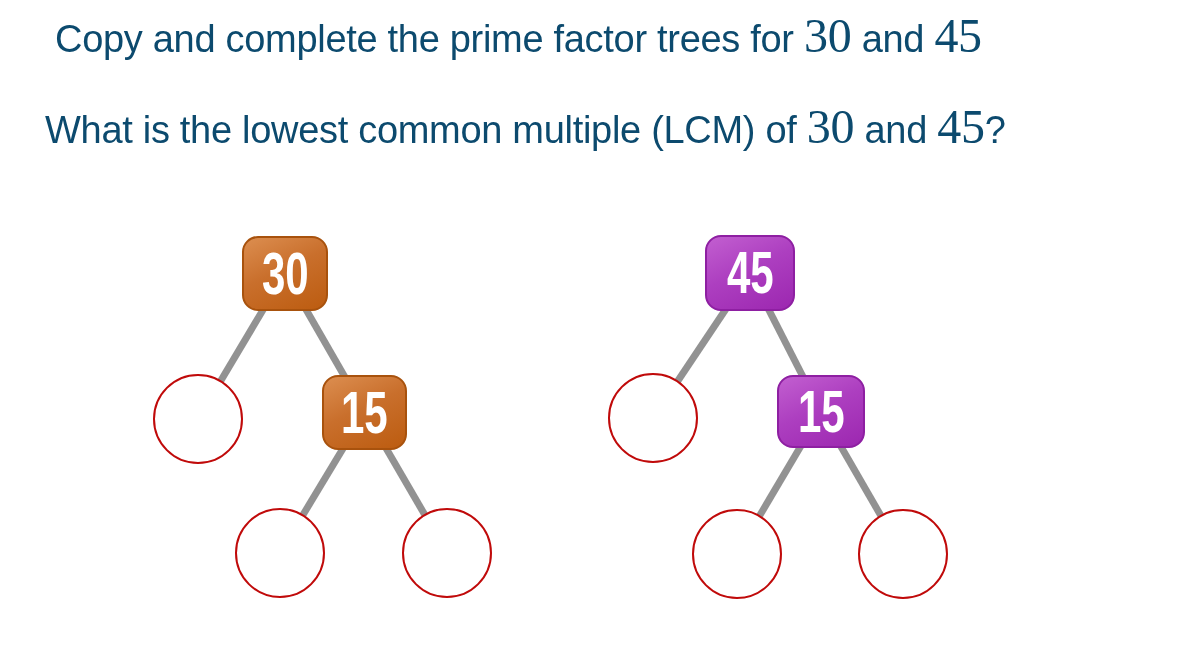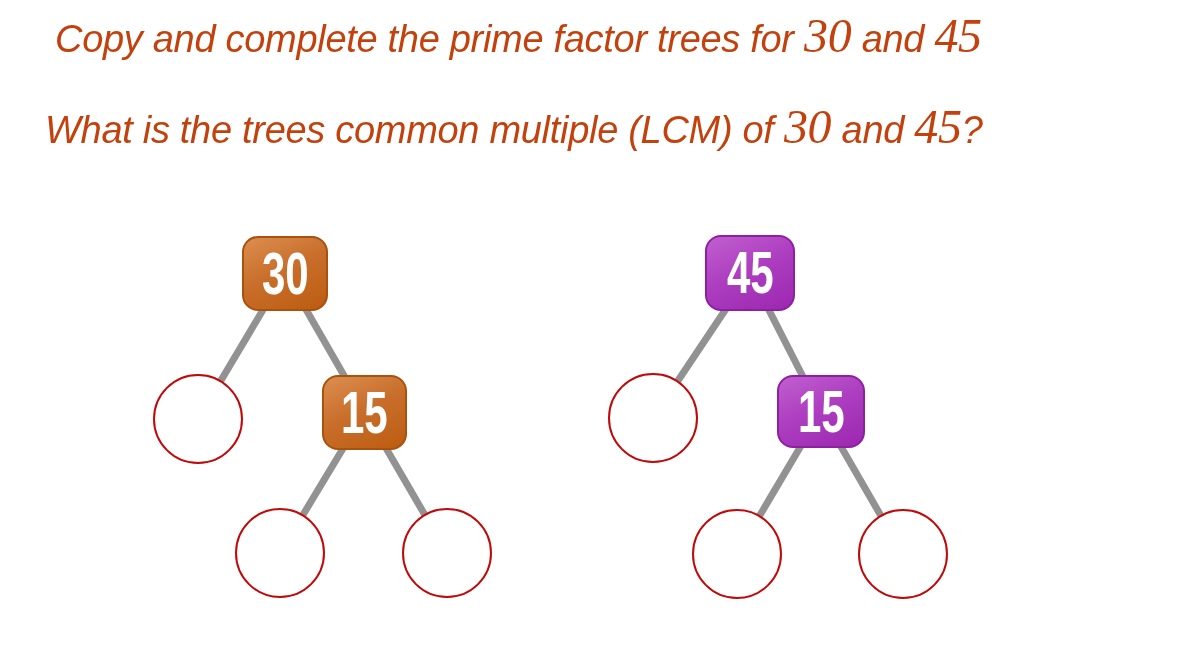--- a/index.html
+++ b/index.html
@@ -7,26 +7,25 @@
   .page {
     position: relative;
     width: 1200px;
     height: 661px;
     background: #ffffff;
     overflow: hidden;
     font-family: "Liberation Sans", sans-serif;
   }
   .heading {
     position: absolute;
-    color: #c2410c;
+    color: #0c4a6e;
     font-size: 38px;
     letter-spacing: -0.3px;
     line-height: 1;
     white-space: nowrap;
-    font-style: italic;
   }
   .heading .mathnum {
     font-family: "Liberation Serif", serif;
     font-size: 48px;
   }
   #prompt-line-1 { left: 55px; top: 12px; }
   #prompt-line-2 { left: 45px; top: 103px; }
 
   .branches-svg {
     position: absolute;
@@ -81,21 +80,21 @@
 </head>
 <body>
 
 <div class="page">
 
   <div class="heading" id="prompt-line-1">
     <span>Copy and complete the prime factor trees for </span><span class="mathnum">30</span><span> and </span><span class="mathnum">45</span>
   </div>
 
   <div class="heading" id="prompt-line-2">
-    <span>What is the trees common multiple (LCM) of </span><span class="mathnum">30</span><span> and </span><span class="mathnum">45</span><span>?</span>
+    <span>What is the lowest common multiple (LCM) of </span><span class="mathnum">30</span><span> and </span><span class="mathnum">45</span><span>?</span>
   </div>
 
   <svg class="branches-svg" viewBox="0 0 1200 661" xmlns="http://www.w3.org/2000/svg">
 
     <line class="branch" x1="285" y1="273" x2="198" y2="419"></line>
     <line class="branch" x1="285" y1="273" x2="365" y2="412"></line>
     <line class="branch" x1="365" y1="412" x2="280" y2="553"></line>
     <line class="branch" x1="365" y1="412" x2="447" y2="553"></line>
 
     <line class="branch" x1="750" y1="273" x2="653" y2="418"></line>

